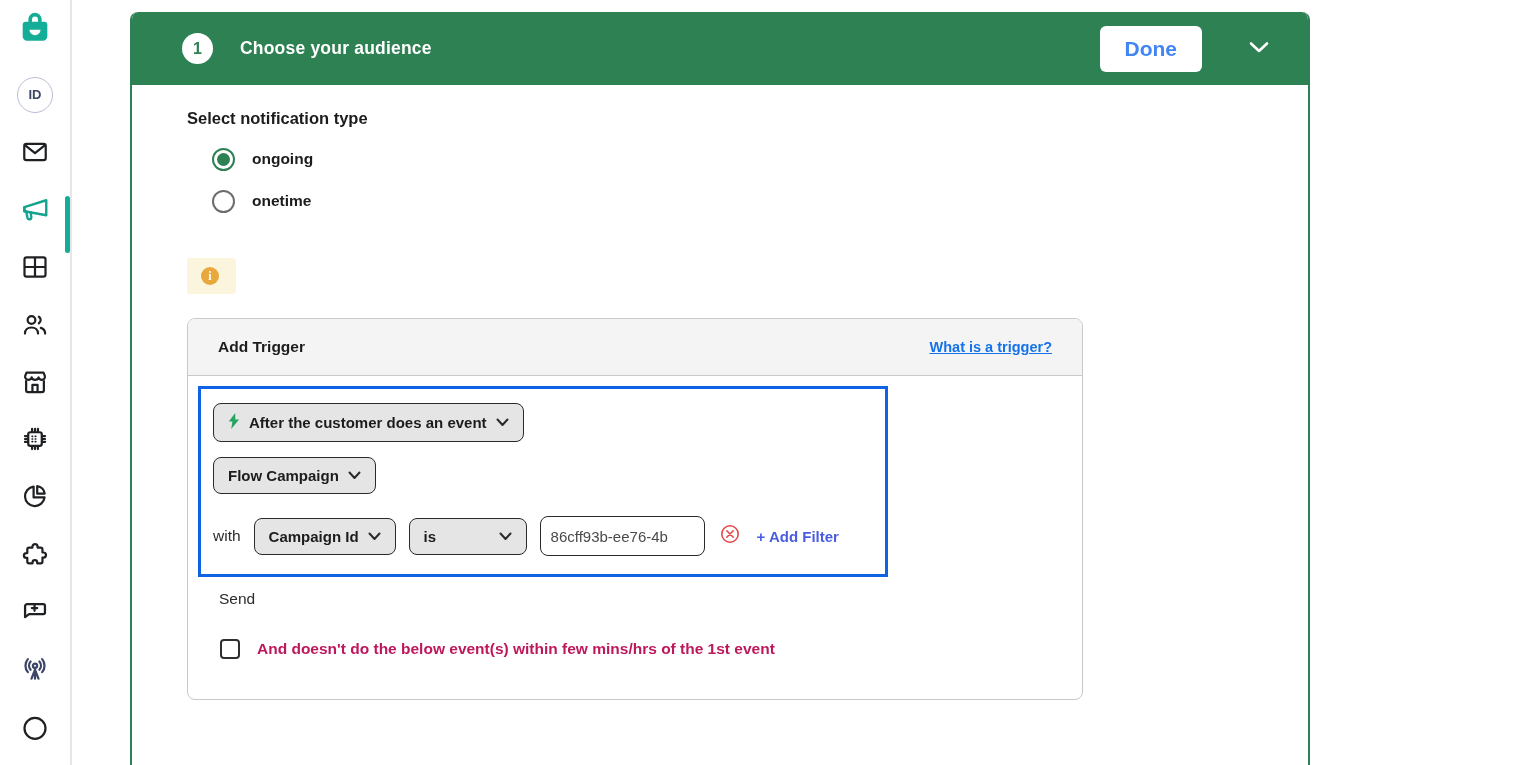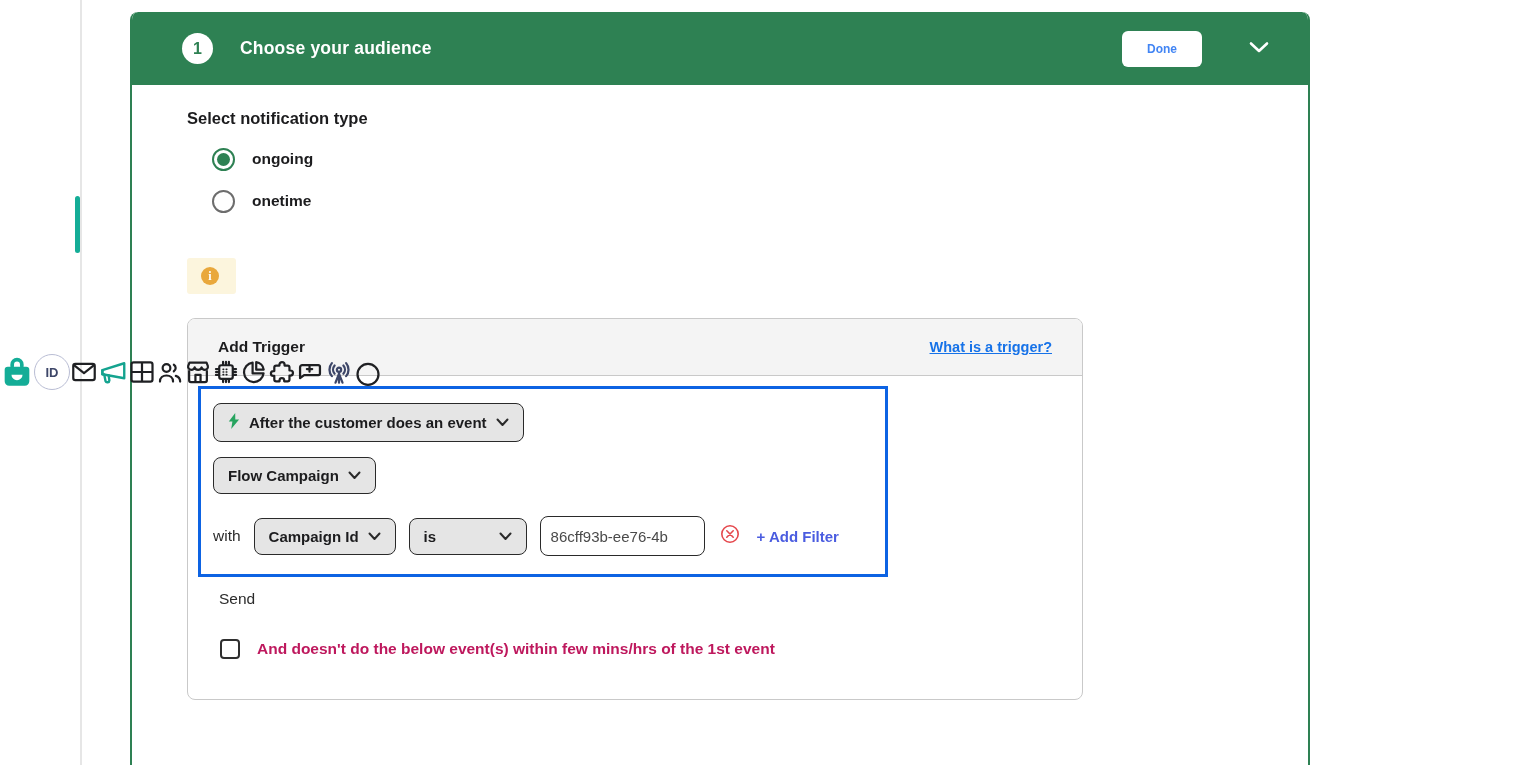--- a/index.html
+++ b/index.html
@@ -1,42 +1,42 @@
 <!DOCTYPE html>
 <html><head>
 <meta charset="utf-8">
 <style>
   * { margin:0; padding:0; box-sizing:border-box; }
   html,body { width:1536px; height:765px; overflow:hidden; background:#ffffff;
     font-family:"Liberation Sans", sans-serif; color:#202124; }
 
   
-  .sidebar { position:fixed; left:0; top:0; width:82px; height:765px; background:#ffffff;
-    border-right:2px solid #e6e6e6; display:flex; flex-direction:row; align-items:center; z-index:5; }
+  .sidebar { position:fixed; left:0; top:0; width:72px; height:765px; background:#ffffff;
+    border-right:2px solid #e6e6e6; display:flex; flex-direction:column; align-items:center; z-index:5; }
   .side-item { width:40px; height:40px; display:flex; align-items:center; justify-content:center;
     margin-bottom:21px; cursor:pointer; color:#1f2023; }
   .side-item:first-child { margin-top:10px; margin-bottom:30px; }
   .side-item svg { display:block; }
   .id-circle { width:36px; height:36px; border:1.6px solid #b9bdd4; border-radius:50%;
     display:flex; align-items:center; justify-content:center; font-weight:bold; font-size:13px; color:#3d4668; }
   .active-indicator { position:absolute; right:0; top:196px; width:5px; height:57px;
     background:#14ad97; border-radius:4px; }
 
   
   .main { margin-left:62px; height:765px; background:#ffffff; padding:12px 0 0 68px; }
   .card { width:1180px; height:753px; border-left:2px solid #2e8153; border-right:2px solid #2e8153;
     border-radius:8px 8px 0 0; background:#ffffff; overflow:hidden; }
   .card-header { background:#2e8153; height:73px; border-radius:6px 6px 0 0; display:flex;
     align-items:center; padding:0 38px 0 50px; }
   .step-circle { width:31px; height:31px; background:#ffffff; border-radius:50%;
     display:flex; align-items:center; justify-content:center; color:#2e8153; font-weight:bold; font-size:16px; }
   .step-title { color:#ffffff; font-weight:bold; font-size:17.5px; margin-left:27px; letter-spacing:.2px; }
   .header-spacer { flex:1; }
   .done-btn { background:#ffffff; border:none; border-radius:6px; padding:11px 25px;
-    color:#4285f4; font-weight:bold; font-size:12px; font-family:inherit; cursor:pointer; }
+    color:#4285f4; font-weight:bold; font-size:21px; font-family:inherit; cursor:pointer; }
   .collapse-chevron { margin-left:46px; color:#ffffff; cursor:pointer; display:flex; }
 
   .card-body { padding:24px 4px 0 55px; }
   .section-heading { font-size:16.5px; font-weight:bold; color:#1c1c1e; }
   #select-type-heading { margin-bottom:16px; }
 
   
   .radio-group { margin-left:25px; }
   .radio-row { display:flex; align-items:center; height:30px; margin-bottom:12px; cursor:pointer; }
   .radio-outer { width:23px; height:23px; border-radius:50%; border:2px solid #6d6d6d; background:#fff;

